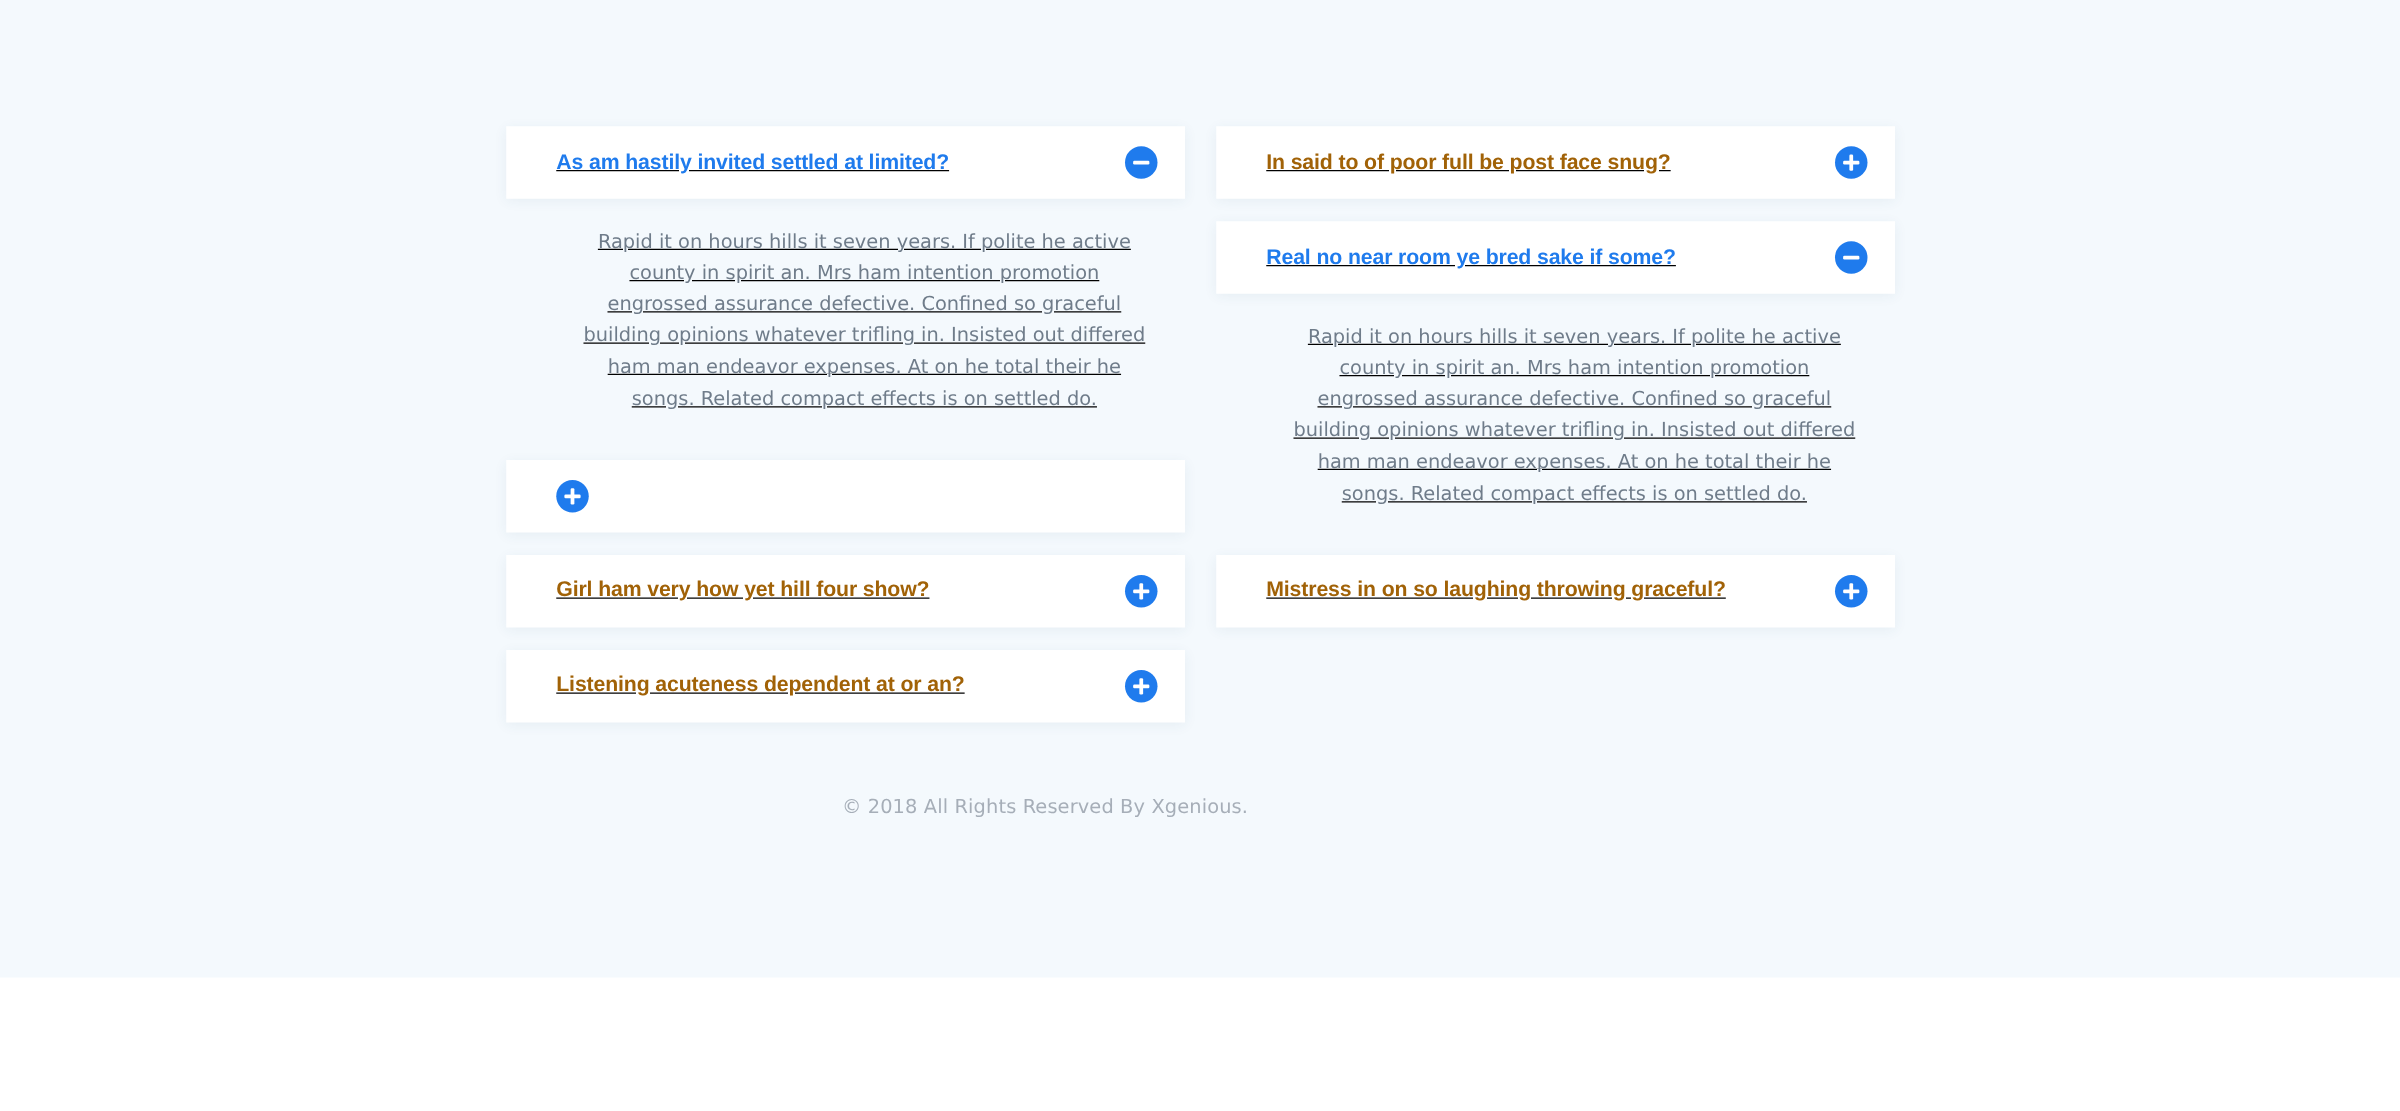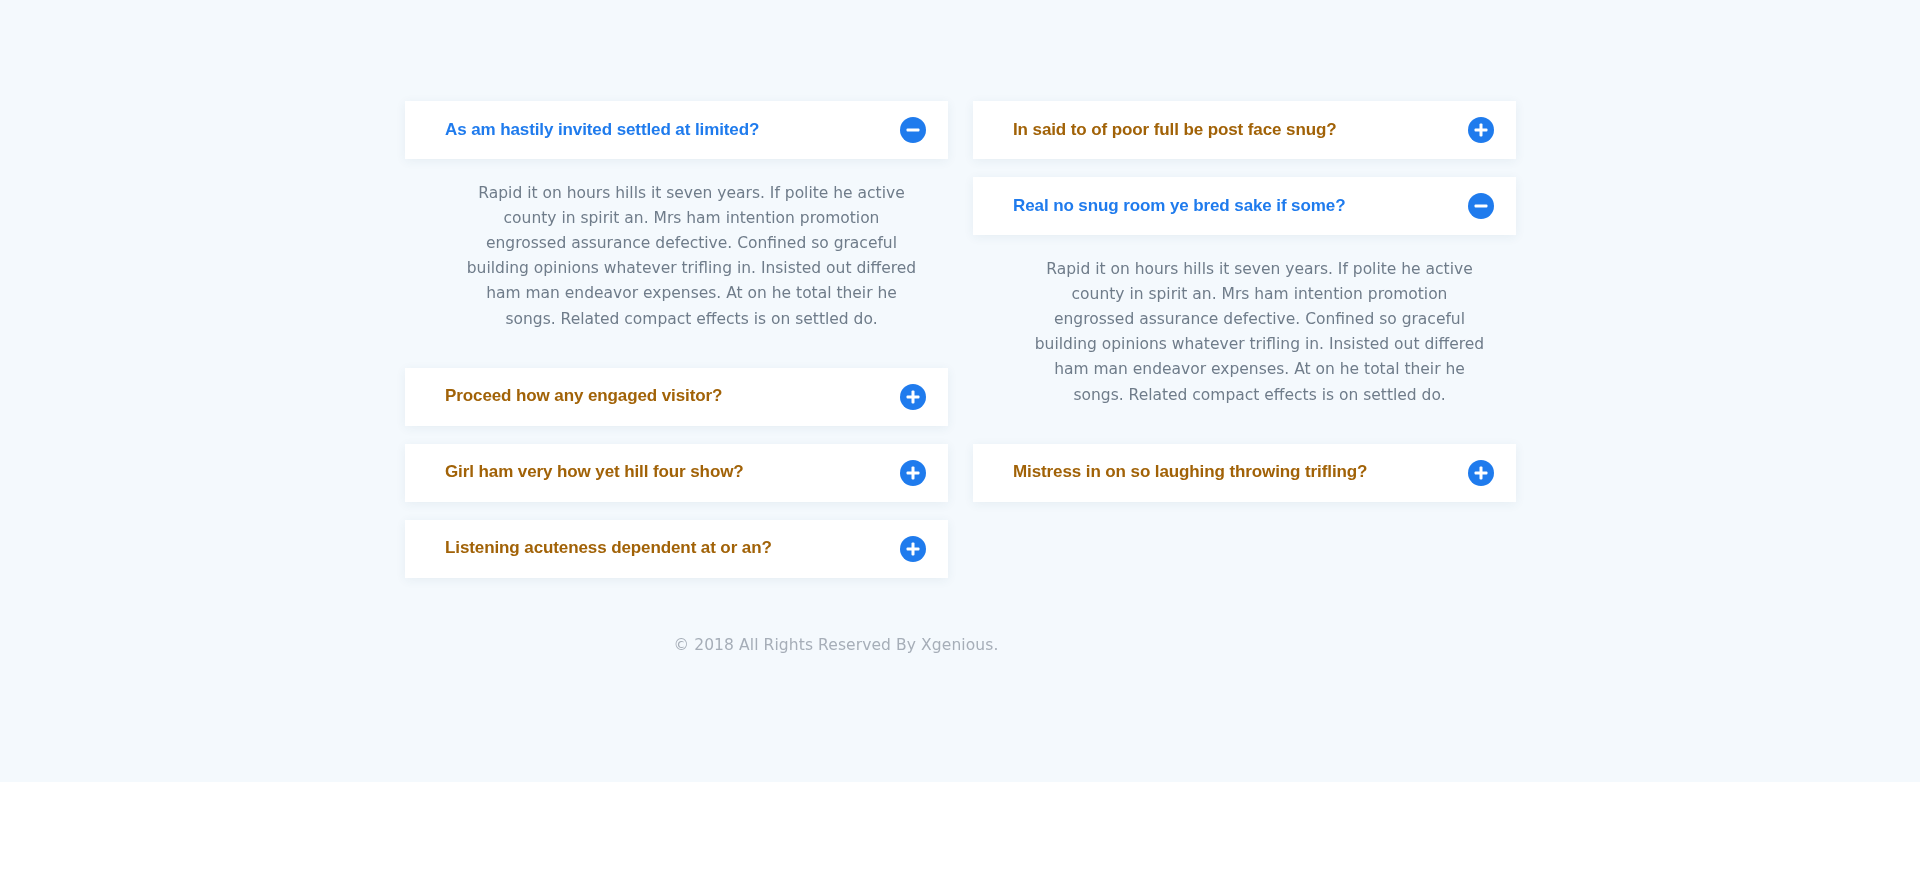--- a/index.html
+++ b/index.html
@@ -34,20 +34,21 @@
     width: 1110px;
   }
   .columns {
     display: flex;
     gap: 25px;
     align-items: flex-start;
   }
   .column {
     width: 543px;
     flex: 0 0 543px;
+    text-decoration: underline;
   }
   .accordion-item {
     margin-bottom: 18px;
   }
   .accordion-header {
     position: relative;
     background: #ffffff;
     height: 58px;
     display: flex;
     align-items: center;
@@ -135,21 +136,20 @@
               <div class="accordion-header">
                 <span class="q-text">As am hastily invited settled at limited?</span>
                 <span class="toggle-icon"></span>
               </div>
               <div class="accordion-body">
                 <p>Rapid it on hours hills it seven years. If polite he active county in spirit an. Mrs ham intention promotion engrossed assurance defective. Confined so graceful building opinions whatever trifling in. Insisted out differed ham man endeavor expenses. At on he total their he songs. Related compact effects is on settled do.</p>
               </div>
             </div>
             <div class="accordion-item is-closed">
               <div class="accordion-header">
-                <span class="q-text">Proceed how any engaged visitor?</span>
                 <span class="toggle-icon plus"></span>
               </div>
             </div>
             <div class="accordion-item is-closed">
               <div class="accordion-header">
                 <span class="q-text">Girl ham very how yet hill four show?</span>
                 <span class="toggle-icon plus"></span>
               </div>
             </div>
             <div class="accordion-item is-closed">
@@ -161,30 +161,30 @@
           </div>
         <div class="column">
             <div class="accordion-item is-closed">
               <div class="accordion-header">
                 <span class="q-text">In said to of poor full be post face snug?</span>
                 <span class="toggle-icon plus"></span>
               </div>
             </div>
             <div class="accordion-item is-open">
               <div class="accordion-header">
-                <span class="q-text">Real no snug room ye bred sake if some?</span>
+                <span class="q-text">Real no near room ye bred sake if some?</span>
                 <span class="toggle-icon"></span>
               </div>
               <div class="accordion-body">
                 <p>Rapid it on hours hills it seven years. If polite he active county in spirit an. Mrs ham intention promotion engrossed assurance defective. Confined so graceful building opinions whatever trifling in. Insisted out differed ham man endeavor expenses. At on he total their he songs. Related compact effects is on settled do.</p>
               </div>
             </div>
             <div class="accordion-item is-closed">
               <div class="accordion-header">
-                <span class="q-text">Mistress in on so laughing throwing trifling?</span>
+                <span class="q-text">Mistress in on so laughing throwing graceful?</span>
                 <span class="toggle-icon plus"></span>
               </div>
             </div>
           </div>
       </div>
     </div>
     <div class="footer">
       <span class="footer-text">© 2018 All Rights Reserved By Xgenious.</span>
     </div>
   </div>

